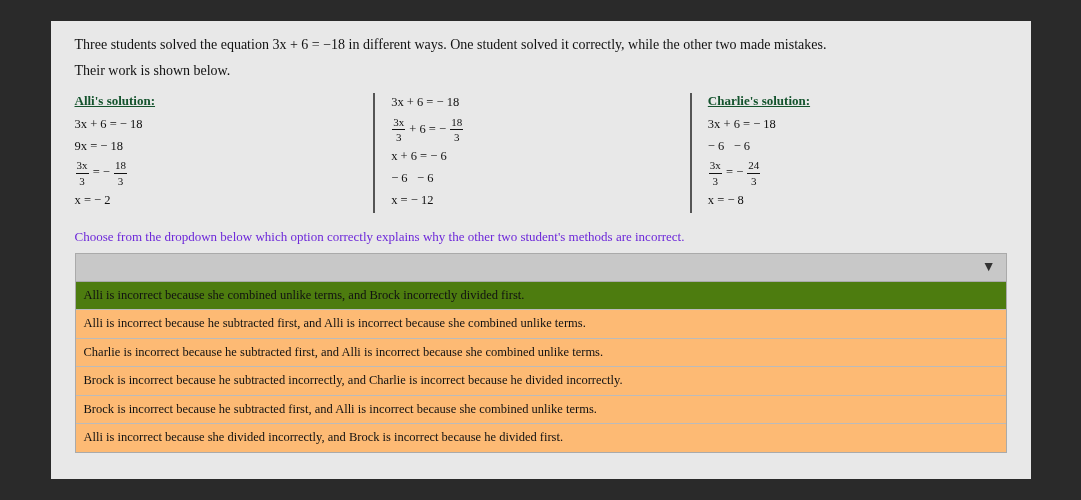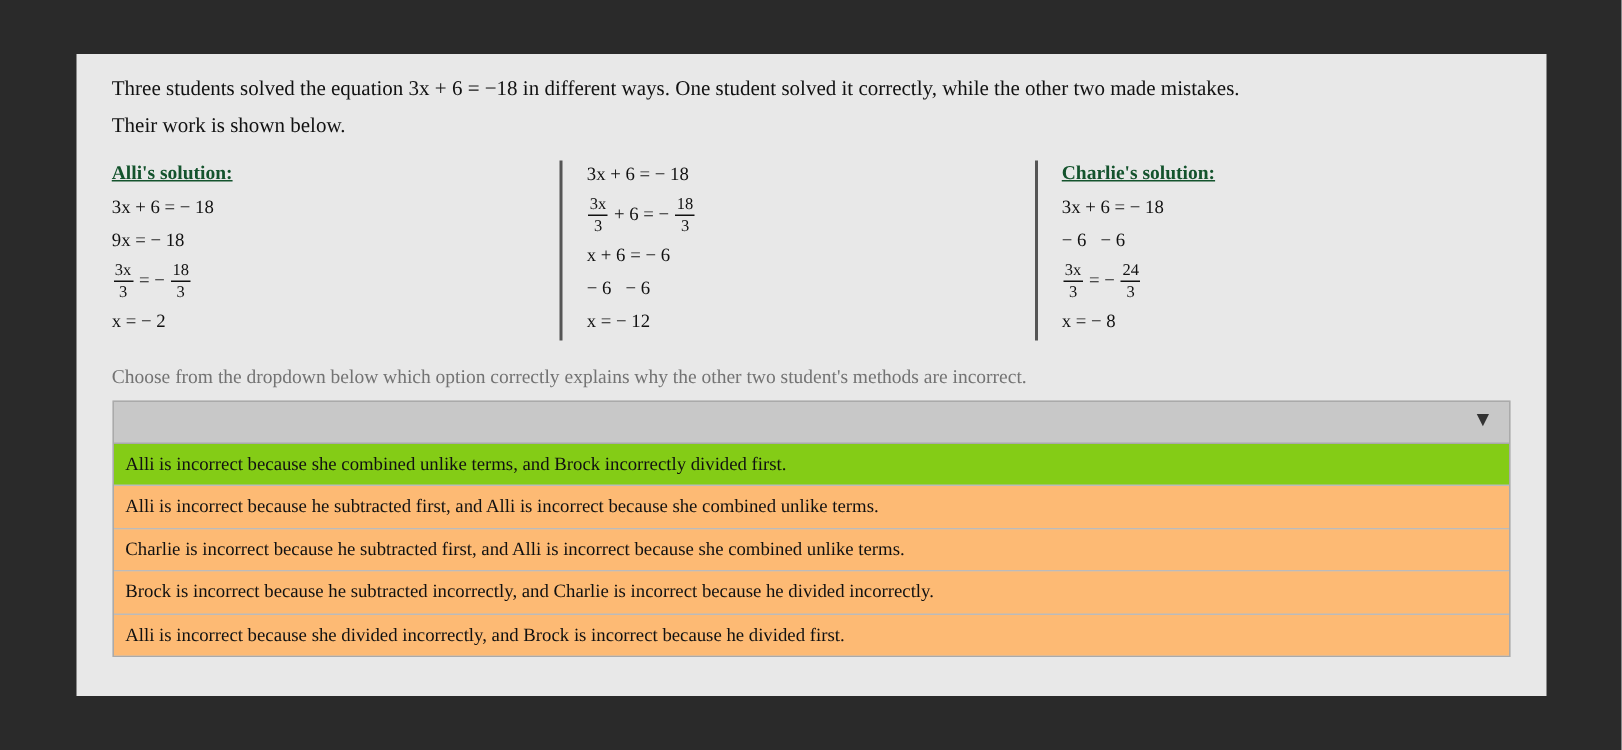--- a/index.html
+++ b/index.html
@@ -58,21 +58,21 @@
       color: #14532d;
     }
     .math-line {
       font-size: 12.5px;
       color: #111;
       margin-bottom: 3px;
       line-height: 1.5;
     }
     .dropdown-label {
       font-size: 13px;
-      color: #737373;
+      color: #6d28d9;
       margin-bottom: 8px;
     }
     .dropdown-area {
       width: 100%;
       background: #d0d0d0;
       border: 1px solid #aaa;
       position: relative;
       margin-bottom: 10px;
     }
     .dropdown-bar {
@@ -96,21 +96,21 @@
     .option-item {
       padding: 5px 8px;
       font-size: 12.5px;
       color: #111;
       border-bottom: 1px solid #bbb;
       background: #fdba74;
       cursor: pointer;
       line-height: 1.4;
     }
     .option-item:first-child {
-      background: #84cc16;
+      background: #4d7c0f;
       font-weight: 500;
     }
     .option-item:last-child {
       border-bottom: none;
     }
     .math-fraction-inline {
       display: inline-flex;
       flex-direction: column;
       align-items: center;
       vertical-align: middle;
@@ -197,16 +197,17 @@
 
   <div class="dropdown-area">
     <div class="dropdown-bar">
       <span class="dropdown-arrow">▼</span>
     </div>
     <div class="options-list">
       <div class="option-item">Alli is incorrect because she combined unlike terms, and Brock incorrectly divided first.</div>
       <div class="option-item">Alli is incorrect because he subtracted first, and Alli is incorrect because she combined unlike terms.</div>
       <div class="option-item">Charlie is incorrect because he subtracted first, and Alli is incorrect because she combined unlike terms.</div>
       <div class="option-item">Brock is incorrect because he subtracted incorrectly, and Charlie is incorrect because he divided incorrectly.</div>
+      <div class="option-item">Brock is incorrect because he subtracted first, and Alli is incorrect because she combined unlike terms.</div>
       <div class="option-item">Alli is incorrect because she divided incorrectly, and Brock is incorrect because he divided first.</div>
     </div>
   </div>
 </div>
 
 </body></html>

